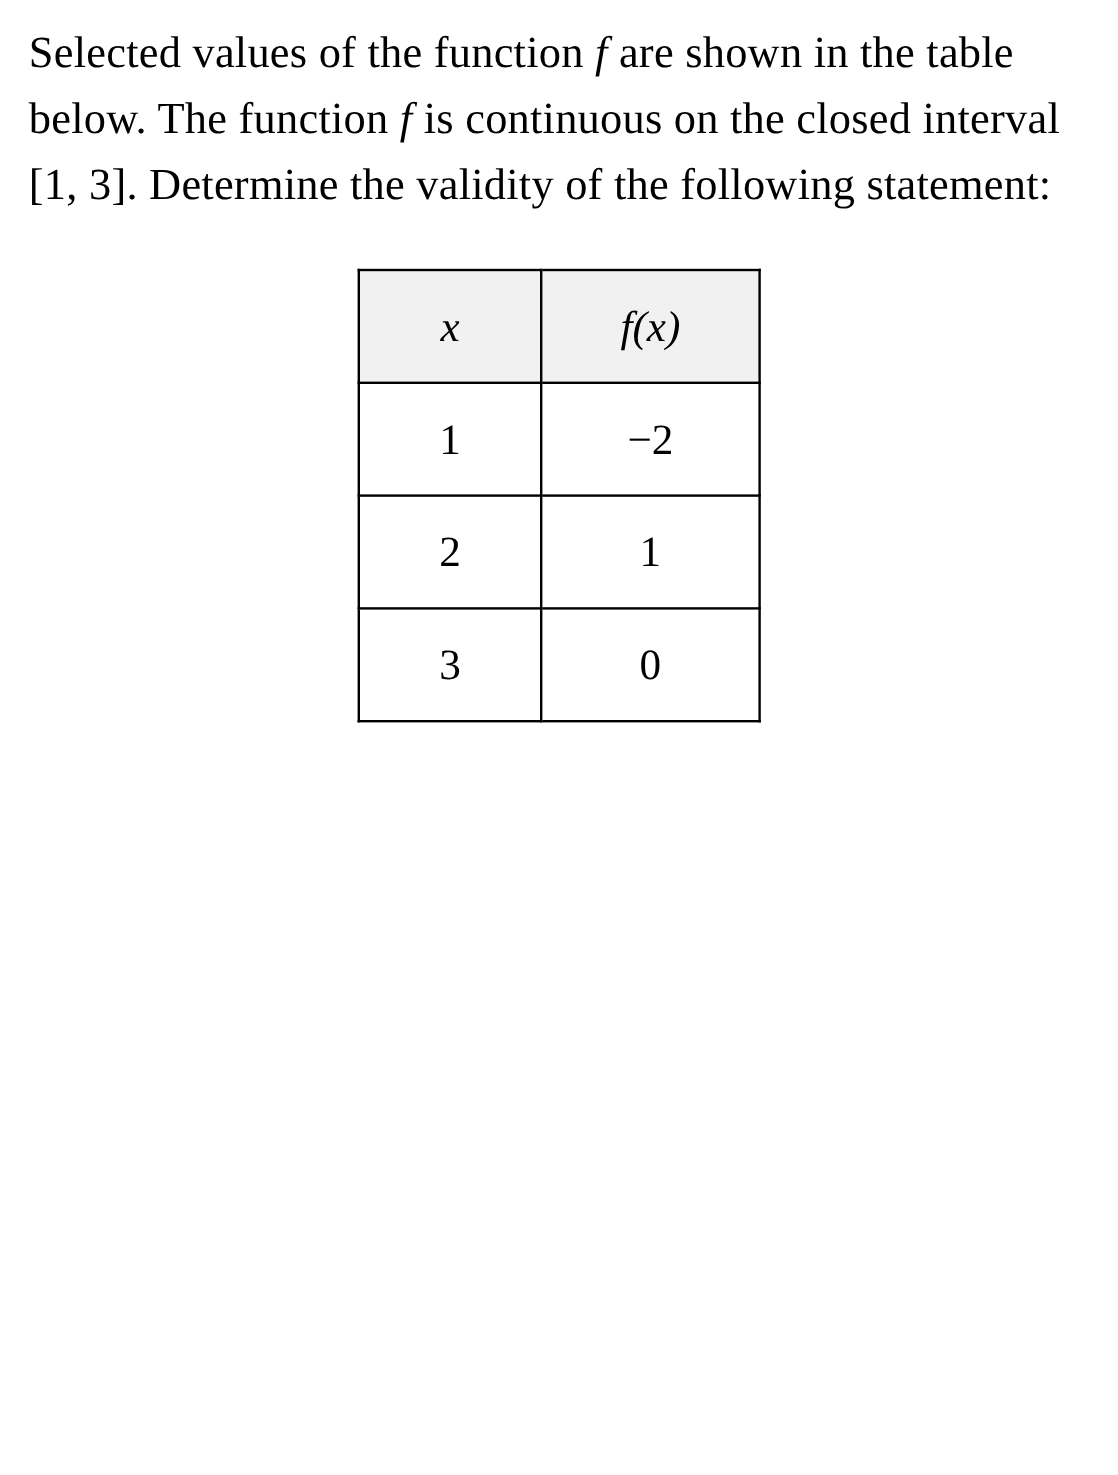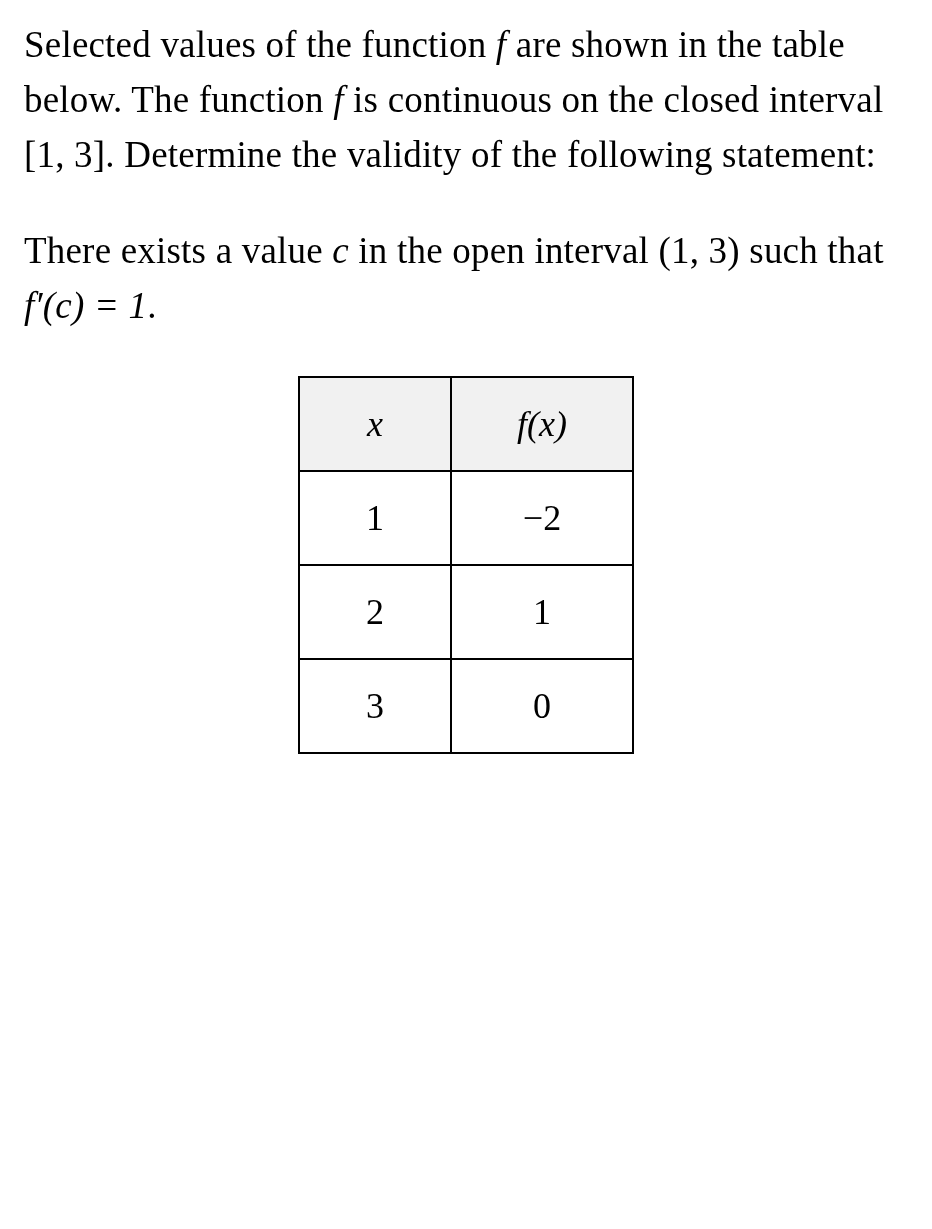--- a/index.html
+++ b/index.html
@@ -53,23 +53,20 @@
 </style>
 </head>
 <body>
 
 <div class="page">
 
   <div class="para">
     <span>Selected values of the function </span><span class="mi">f</span><span> are shown in the table below. The function </span><span class="mi">f</span><span> is continuous on the closed interval </span><span>[1, 3]</span><span>. Determine the validity of the following statement:</span>
   </div>
 
-  <div class="para">
-    <span>There exists a value </span><span class="mi">c</span><span> in the open interval </span><span>(1, 3)</span><span> such that </span><span class="mi">f′(c) = 1</span><span>.</span>
-  </div>
 
   <div class="table-wrap">
     <table>
       <tbody>
           <tr>
         <th><span class="mi">x</span></th>
         <th class="fx-col"><span class="mi">f(x)</span></th>
       </tr>
       <tr>
         <td>1</td>

